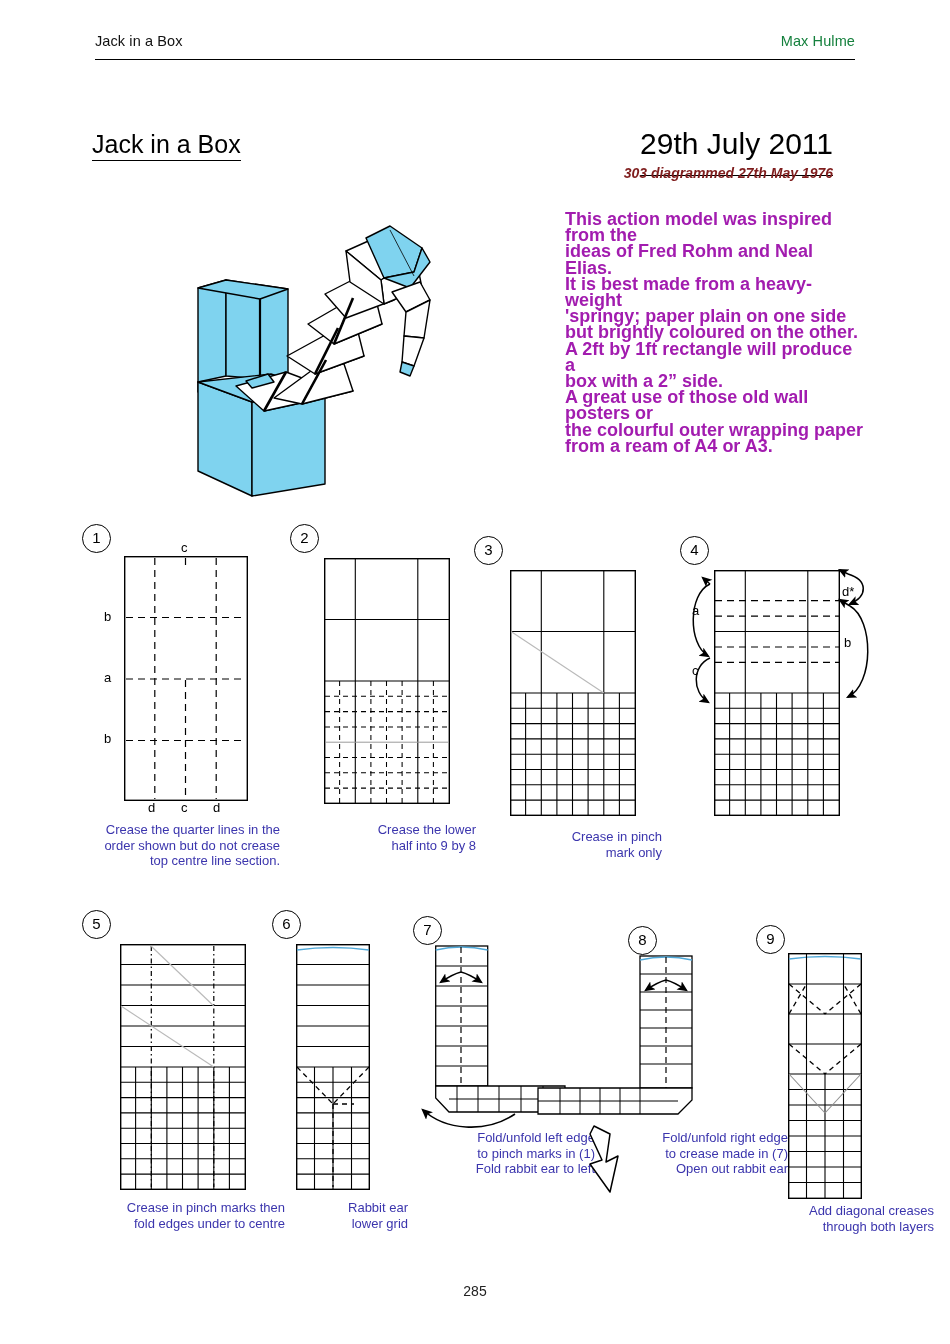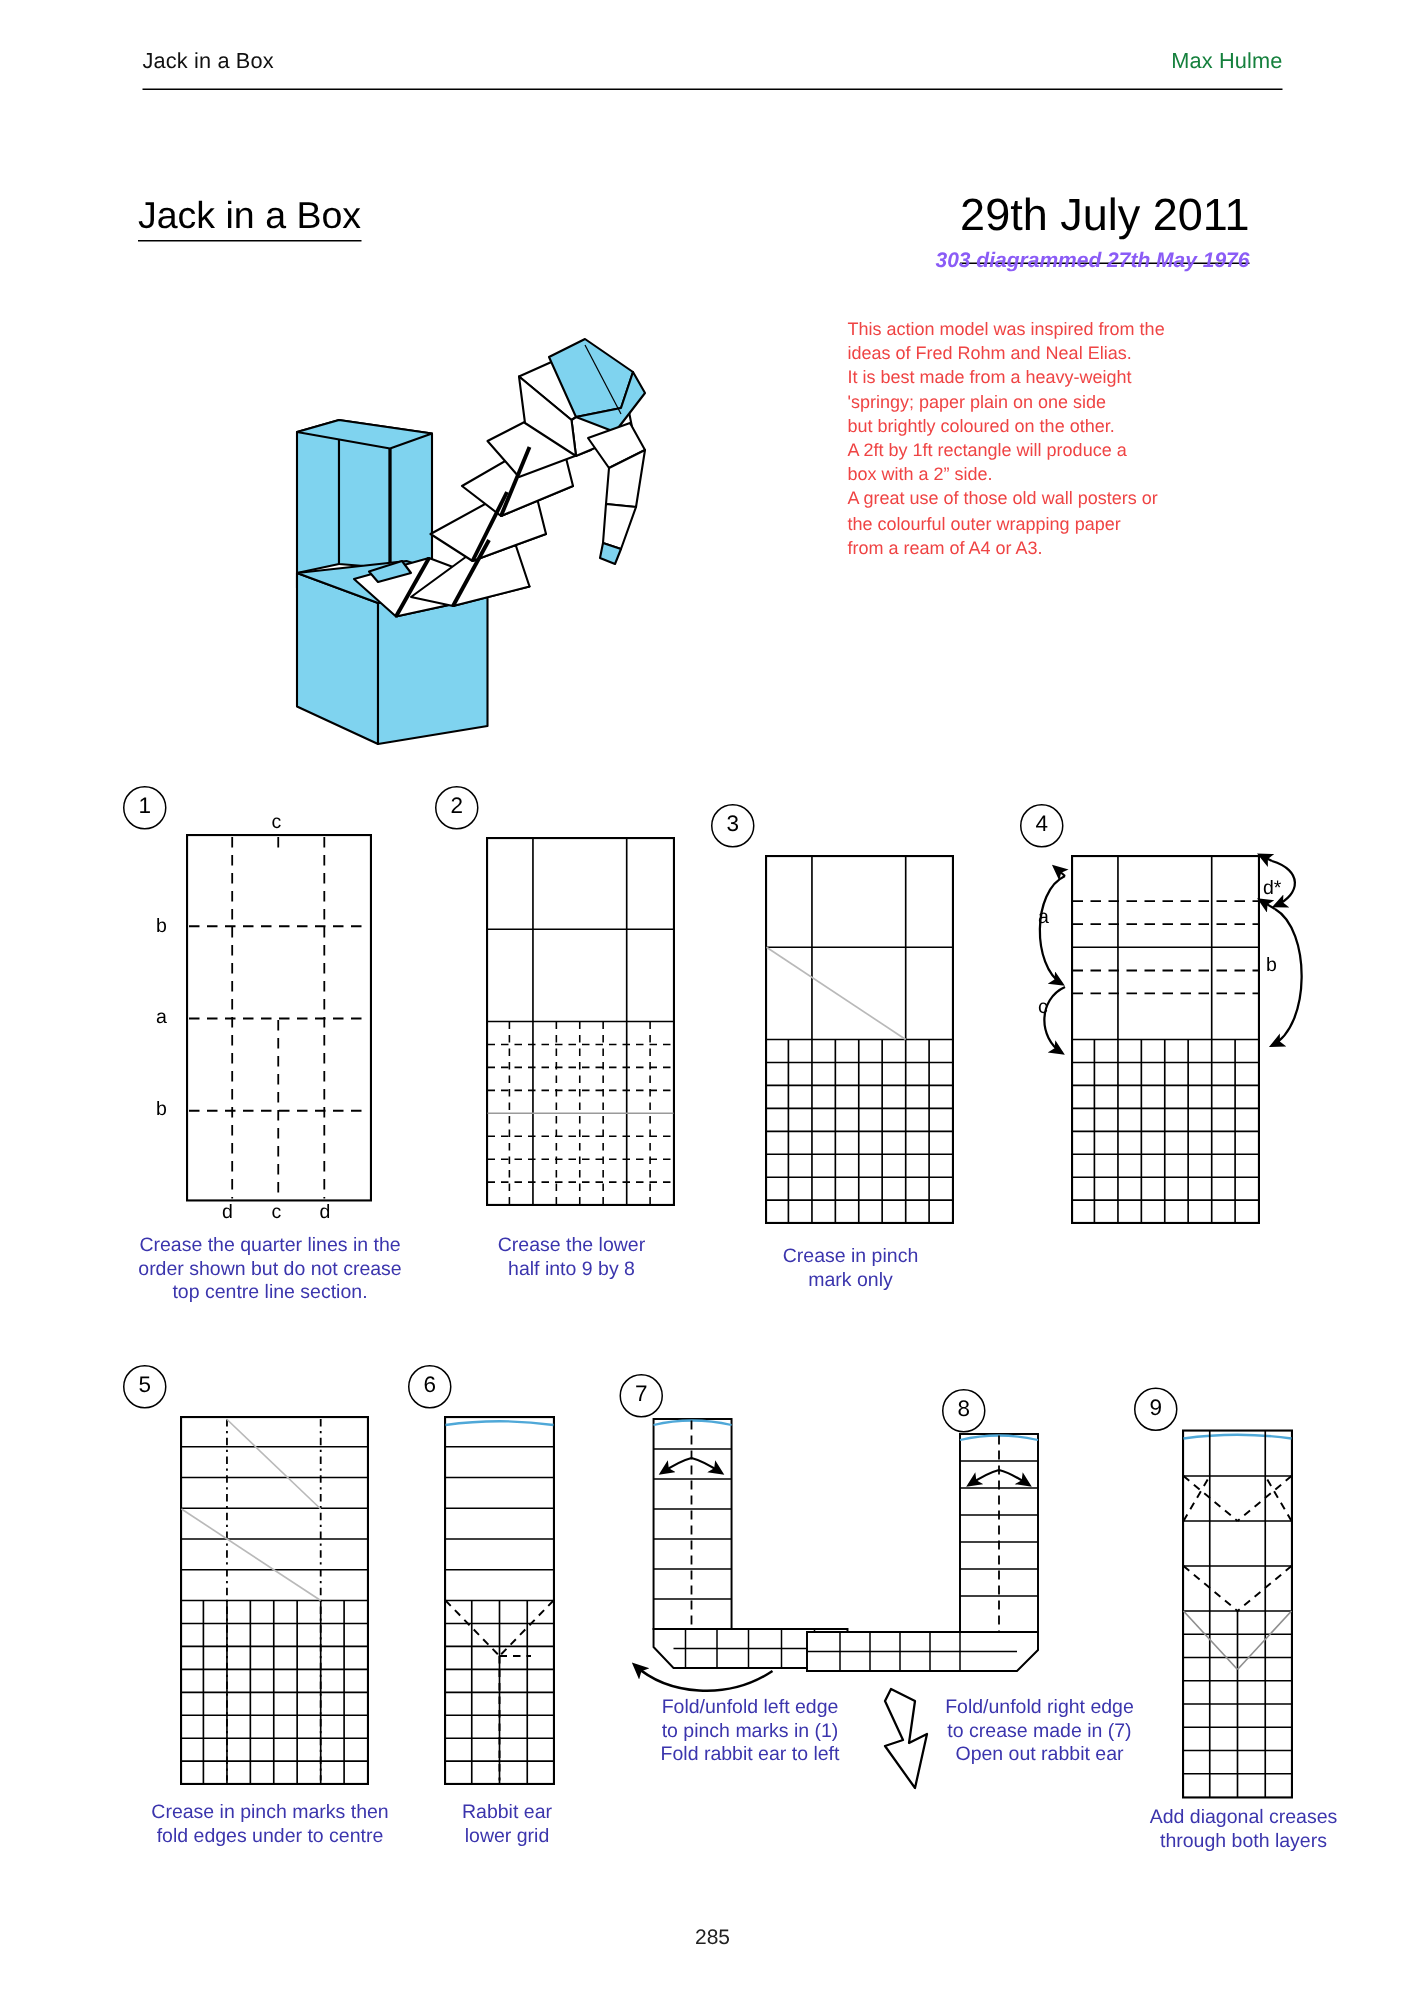--- a/index.html
+++ b/index.html
@@ -15,36 +15,36 @@
        border-bottom:1.6px solid #000;}
   .hdr-l{position:absolute;left:0;top:0;font-size:14.5px;color:#111;letter-spacing:.1px;}
   .hdr-r{position:absolute;right:0;top:0;font-size:14.5px;color:#15803d;letter-spacing:.1px;}
 
   
   .title{position:absolute;left:92px;top:131px;font-size:25px;color:#000;
          border-bottom:1.8px solid #000;padding-bottom:2px;line-height:1.08;}
   .date{position:absolute;right:117px;top:128px;font-size:30px;color:#000;
         border-bottom:1.8px solid #000;padding-bottom:15px;line-height:1.05;text-align:right;}
   .subdate{position:absolute;right:117px;top:165px;font-size:14px;font-style:italic;
-           font-weight:bold;color:#8b5cf6;}
+           font-weight:bold;color:#7f1d1d;}
 
   
   .blurb{position:absolute;left:565px;top:211px;width:300px;
-         font-size:12px;line-height:16.2px;color:#ef4444;white-space:pre-line;}
+         font-size:18px;line-height:16.2px;color:#a21caf;white-space:pre-line;font-weight:bold;}
 
   
   .illus{position:absolute;left:178px;top:196px;width:268px;height:300px;}
 
   
   .step{position:absolute;}
   .stepnum{position:absolute;width:27px;height:27px;border:1.4px solid #000;
            border-radius:50%;font-size:15px;color:#000;text-align:center;
            line-height:26px;}
   .cap{position:absolute;font-size:13px;line-height:15.6px;color:#3b35ad;
-       text-align:center;white-space:pre-line;}
+       text-align:right;white-space:pre-line;}
   .lbl{position:absolute;font-size:13px;color:#000;}
   .pagenum{position:absolute;left:0;right:0;top:1283px;text-align:center;
            font-size:14px;color:#222;}
   svg{display:block;overflow:visible;}
 </style>
 </head>
 <body>
 
 <div class="page">
 

